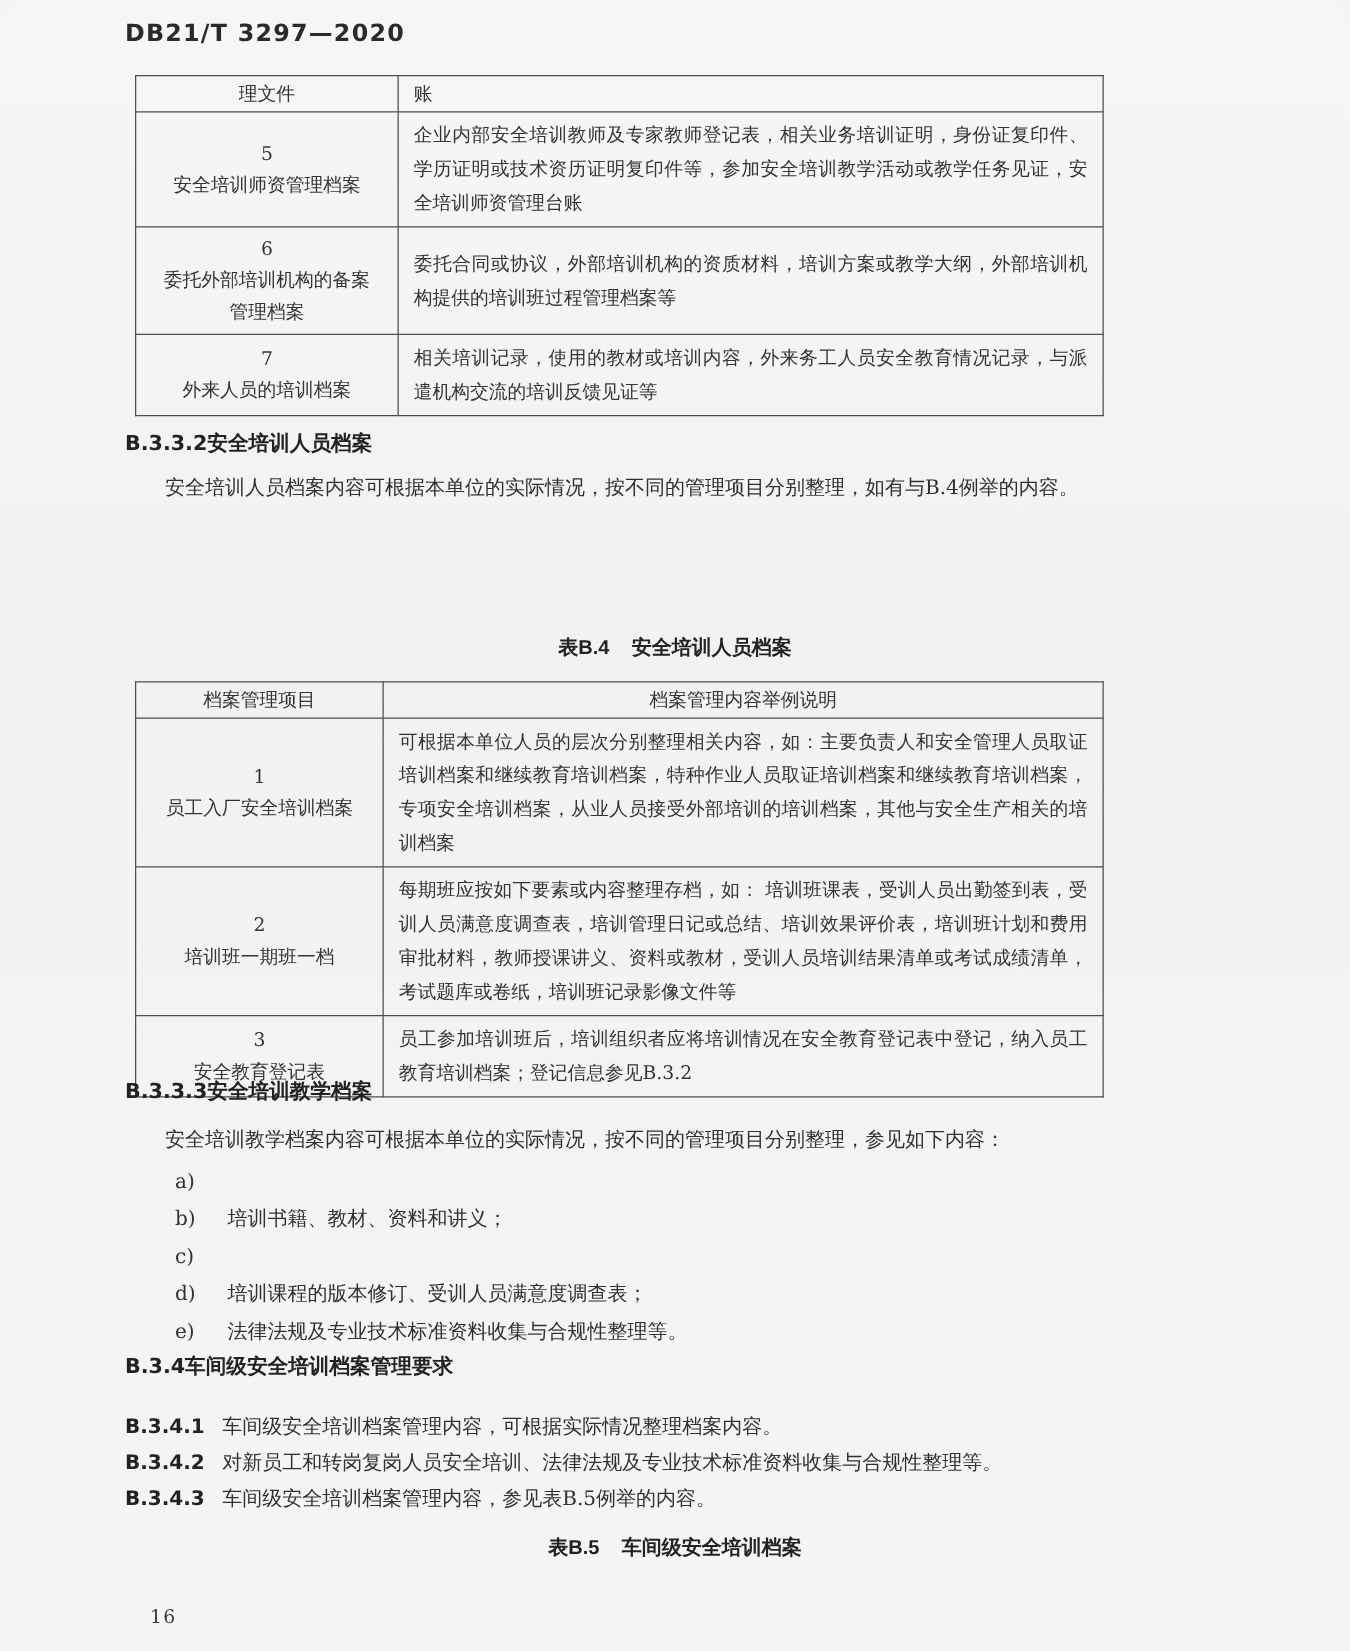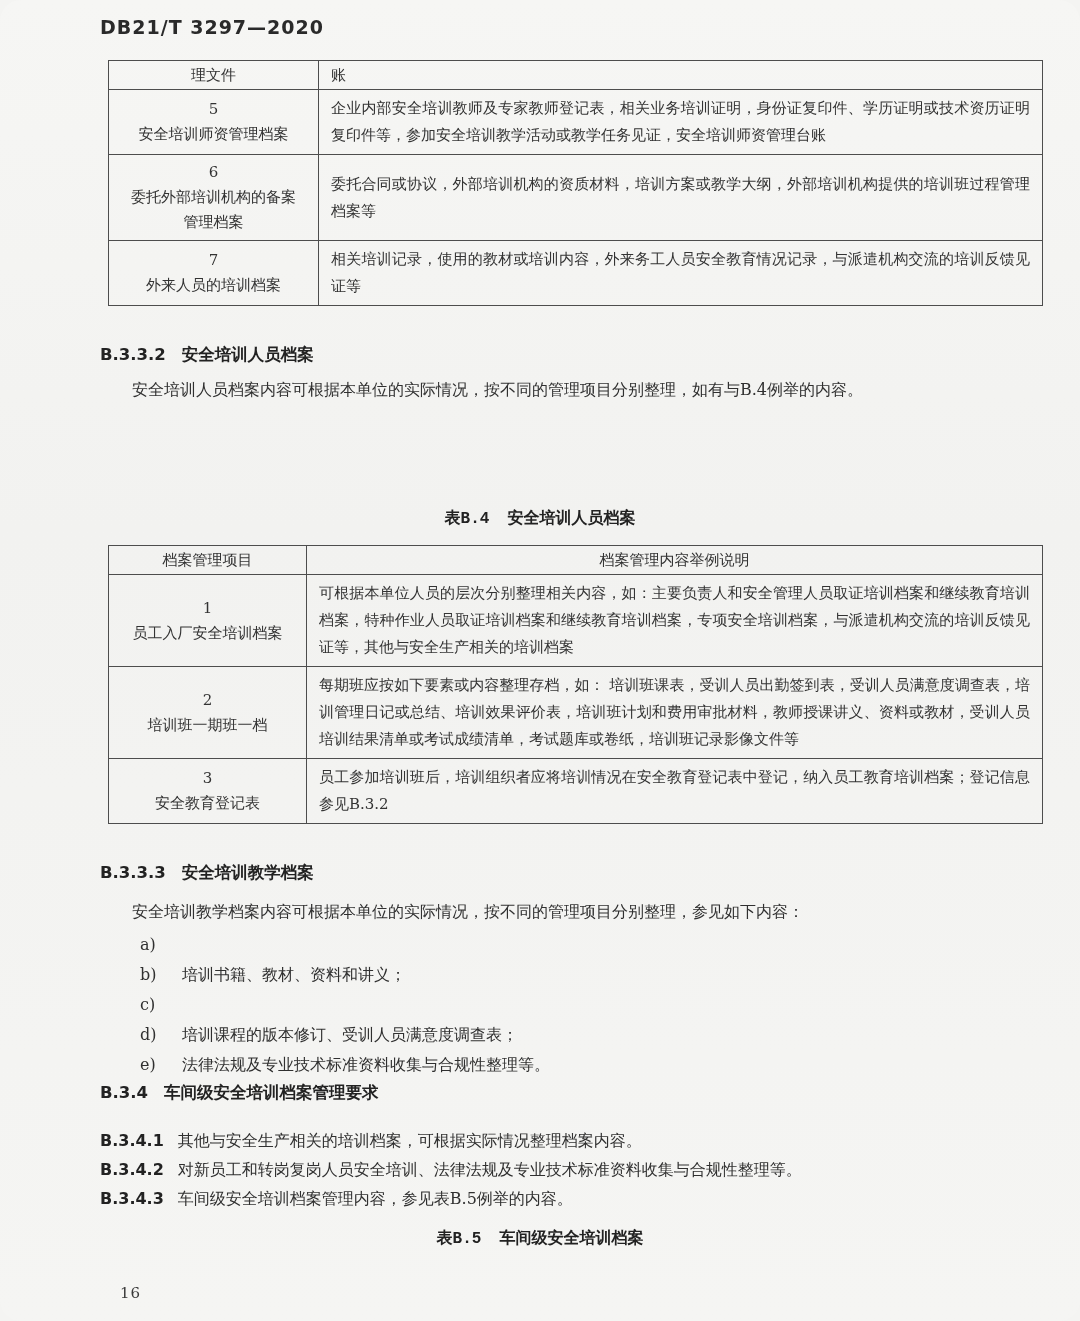--- a/index.html
+++ b/index.html
@@ -11,21 +11,21 @@
     -webkit-font-smoothing:antialiased;
   }
   .page{position:relative;width:1080px;height:1321px;overflow:hidden;
     background:linear-gradient(180deg,#f6f6f4 0%,#f2f2f0 40%,#f5f5f3 100%);border-radius:21px;}
   .doc-code{
     position:absolute;left:100px;top:16px;
     font-family:"DejaVu Sans","Liberation Sans",sans-serif;
     font-weight:700;font-size:19px;letter-spacing:1px;color:#2a2a2a;
   }
   table.doc-table{
-    position:absolute;left:108px;width:935px;
+    position:absolute;left:108px;width:775px;
     border-collapse:collapse;table-layout:fixed;
     font-size:15px;color:#333;
   }
   table.doc-table td{
     border:1.4px solid #4d4d4d;
     padding:5px 12px;
     vertical-align:middle;
   }
   .t1{top:60px;}
   .t2{top:545px;padding-left:16px;}
@@ -37,28 +37,28 @@
     text-align:justify;line-height:27px;padding:5px 14px;
   }
   td.head-cell{text-align:center;line-height:18px;padding:5px 6px;}
   td.head-cell-left{text-align:center;line-height:18px;padding:5px 6px;}
   td.head-cell-acct{text-align:left;line-height:18px;padding:5px 14px;}
   .heading{
     position:absolute;left:100px;
     font-family:"DejaVu Sans","Liberation Sans",sans-serif;
     font-weight:700;font-size:16.5px;color:#222;
   }
-  .heading .h-num{margin-right:16px;}
+  .heading .h-num{margin-right:0;}
   .para{
     position:absolute;left:100px;width:880px;
     font-size:16px;line-height:31px;text-align:justify;text-indent:2em;color:#303030;
   }
   .tbl-title{
     position:absolute;left:100px;width:880px;text-align:center;
-    font-family:Liberation Mono, monospace;
+    font-family:Liberation Sans, sans-serif;
     font-weight:700;font-size:16px;color:#222;
   }
   .tbl-title .tt-label{margin-right:18px;}
   .alpha-list{position:absolute;left:140px;width:820px;}
   .alpha-item{display:flex;font-size:16px;line-height:30px;color:#303030;}
   .alpha-item .li-label{width:42px;flex:0 0 42px;}
   .clauses{position:absolute;left:100px;width:880px;}
   .clause{font-size:16px;line-height:29px;color:#303030;}
   .clause .c-num{
     font-family:"DejaVu Sans","Liberation Sans",sans-serif;
@@ -121,21 +121,21 @@
         <col>
       </colgroup>
     <tbody>
         <tr>
       <td class="head-cell">档案管理项目</td>
       <td class="head-cell">档案管理内容举例说明</td>
     </tr>
     <tr>
       <td class="item-cell">1
 员工入厂安全培训档案</td>
-      <td class="desc-cell">可根据本单位人员的层次分别整理相关内容，如：主要负责人和安全管理人员取证培训档案和继续教育培训档案，特种作业人员取证培训档案和继续教育培训档案，专项安全培训档案，与派遣机构交流的培训反馈见证等，其他与安全生产相关的培训档案</td>
+      <td class="desc-cell">可根据本单位人员的层次分别整理相关内容，如：主要负责人和安全管理人员取证培训档案和继续教育培训档案，特种作业人员取证培训档案和继续教育培训档案，专项安全培训档案，从业人员接受外部培训的培训档案，其他与安全生产相关的培训档案</td>
     </tr>
     <tr>
       <td class="item-cell">2
 培训班一期班一档</td>
       <td class="desc-cell">每期班应按如下要素或内容整理存档，如： 培训班课表，受训人员出勤签到表，受训人员满意度调查表，培训管理日记或总结、培训效果评价表，培训班计划和费用审批材料，教师授课讲义、资料或教材，受训人员培训结果清单或考试成绩清单，考试题库或卷纸，培训班记录影像文件等</td>
     </tr>
     <tr>
       <td class="item-cell">3
 安全教育登记表</td>
       <td class="desc-cell">员工参加培训班后，培训组织者应将培训情况在安全教育登记表中登记，纳入员工教育培训档案；登记信息参见B.3.2</td>
@@ -169,21 +169,21 @@
         <span>法律法规及专业技术标准资料收集与合规性整理等。</span>
     </div>
   </div>
 
   <div class="heading" style="top:1082px">
     <span class="h-num">B.3.4</span><span>车间级安全培训档案管理要求</span>
   </div>
 
   <div class="clauses" style="top:1126px">
     <div class="clause">
-      <span class="c-num">B.3.4.1</span><span>其他与安全生产相关的培训档案，可根据实际情况整理档案内容。</span>
+      <span class="c-num">B.3.4.1</span><span>车间级安全培训档案管理内容，可根据实际情况整理档案内容。</span>
     </div>
     <div class="clause">
       <span class="c-num">B.3.4.2</span><span>对新员工和转岗复岗人员安全培训、法律法规及专业技术标准资料收集与合规性整理等。</span>
     </div>
     <div class="clause">
       <span class="c-num">B.3.4.3</span><span>车间级安全培训档案管理内容，参见表B.5例举的内容。</span>
     </div>
   </div>
 
   <div class="tbl-title" style="top:1228px">

